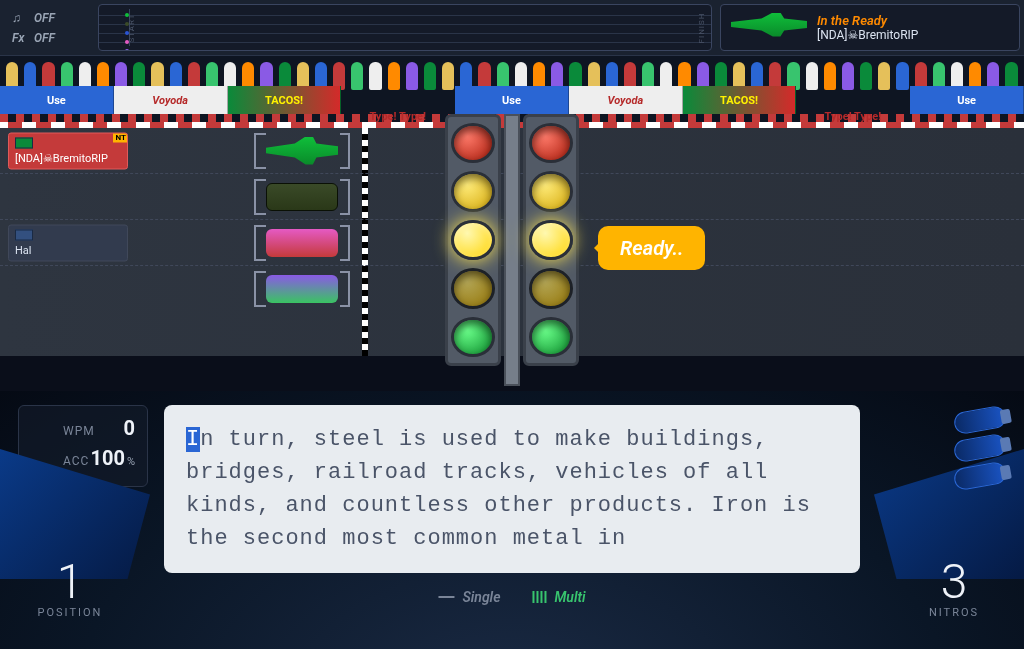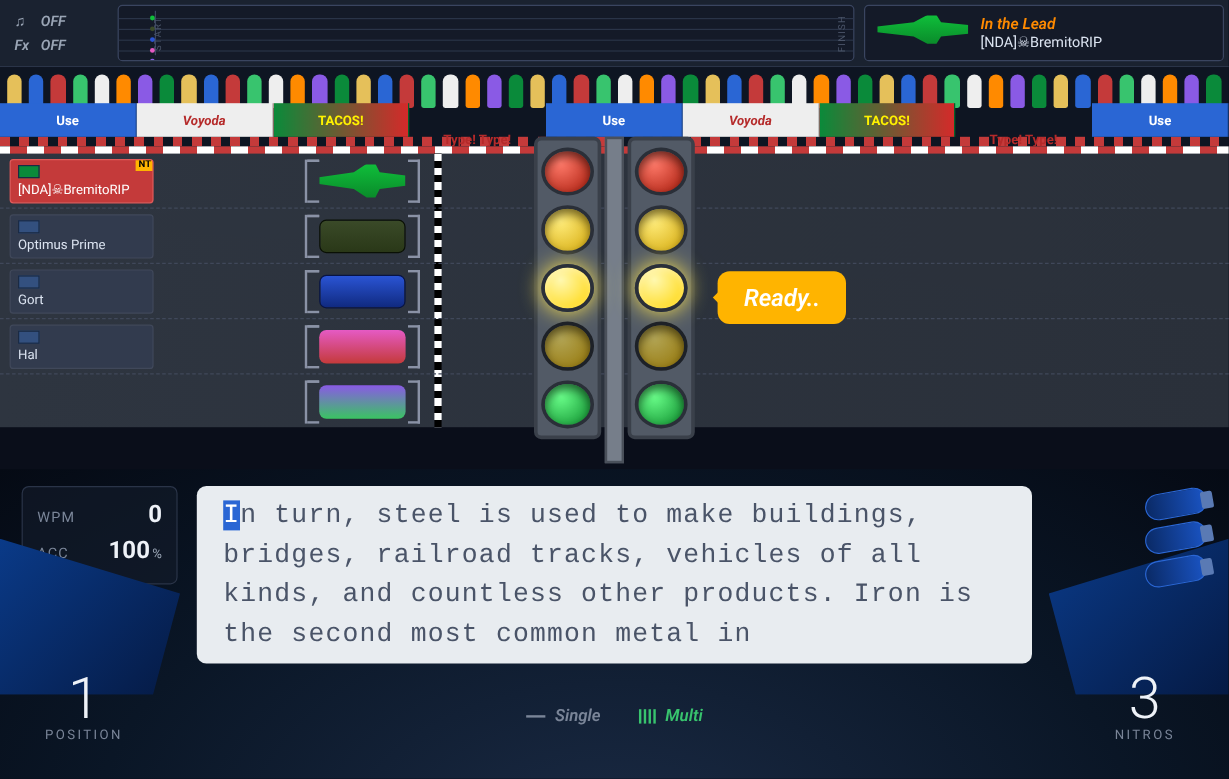--- a/index.html
+++ b/index.html
@@ -165,29 +165,29 @@
   }
   .dash-top { display:flex; align-items:flex-start; padding: 14px 18px 0; gap:16px; }
   .stats-box {
     width:130px;
     border:1px solid #2a3448; border-radius:6px;
     padding:10px 12px;
     background: rgba(20,28,44,0.6);
     font-size:12px;
   }
   .stats-box .row { display:flex; justify-content:space-between; align-items:baseline; margin-bottom:6px; }
-  .stats-box .label { color:#7a8598; letter-spacing:1px; }
+  .stats-box .label { color:#7a8598; letter-spacing:1px;margin-left:32px; }
   .stats-box .value { color:#eef2f8; font-size:20px; font-weight:700; }
   .stats-box .pct { font-size:11px; color:#9aa5b5; margin-left:2px; }
 
   .typing-box {
     flex:1;
     background:#e8ecf0;
     border-radius:8px;
-    padding:8px 22px;
+    padding:18px 22px;
     min-height:148px;
     font-family: "Courier New", monospace;
     font-size:22px; line-height:1.5;
     color:#4a5468;
     letter-spacing:1px;
   }
   .typing-box .cursor { background:#2a66d4; color:#fff; }
 
   .nitros-col {
     width:130px; display:flex; flex-direction:column; align-items:flex-end; gap:6px; padding-top:4px;
@@ -247,21 +247,21 @@
     <div class="dot" style="top:17px; background:#3a4a28"></div>
     <div class="dot" style="top:26px; background:#2a54d4"></div>
     <div class="dot" style="top:35px; background:#e55ac4"></div>
     <div class="dot" style="top:44px; background:#8a5ae5"></div>
   </div>
   <div class="lead-panel">
     <div class="lead-car">
       <div class="car formula" style="position:relative; left:0; top:0; transform:none; width:76px; height:24px;"></div>
     </div>
     <div class="lead-text">
-      <div class="title">In the Lead</div>
+      <div class="title">In the Ready</div>
       <div class="name">[NDA]☠BremitoRIP</div>
     </div>
   </div>
 </div>
 
 <div class="crowd">
   <div class="crowd-row" id="crowd-row">
       <div class="spectator" style="background: rgb(229, 192, 90);"></div>
       <div class="spectator" style="background: rgb(42, 102, 212);"></div>
       <div class="spectator" style="background: rgb(196, 58, 58);"></div>
@@ -338,34 +338,22 @@
       <div class="lane-row">
         <div class="player-tag me">
           <div class="flag" style="background: rgb(10, 138, 58);"></div>
           <div class="name">[NDA]☠BremitoRIP</div>
           <div class="nt-badge">NT</div>
         </div>
         <div class="start-brackets"></div>
         <div class="car formula"></div>
       </div>
       <div class="lane-row">
-        <div class="player-tag">
-          <div class="flag" style="background: rgb(51, 80, 127);"></div>
-          <div class="name">Optimus Prime</div>
-        </div>
         <div class="start-brackets"></div>
         <div class="car sedan1"></div>
-      </div>
-      <div class="lane-row">
-        <div class="player-tag">
-          <div class="flag" style="background: rgb(51, 80, 127);"></div>
-          <div class="name">Gort</div>
-        </div>
-        <div class="start-brackets"></div>
-        <div class="car sedan2"></div>
       </div>
       <div class="lane-row">
         <div class="player-tag">
           <div class="flag" style="background: rgb(51, 80, 127);"></div>
           <div class="name">Hal</div>
         </div>
         <div class="start-brackets"></div>
         <div class="car truck1"></div>
       </div>
       <div class="lane-row">

